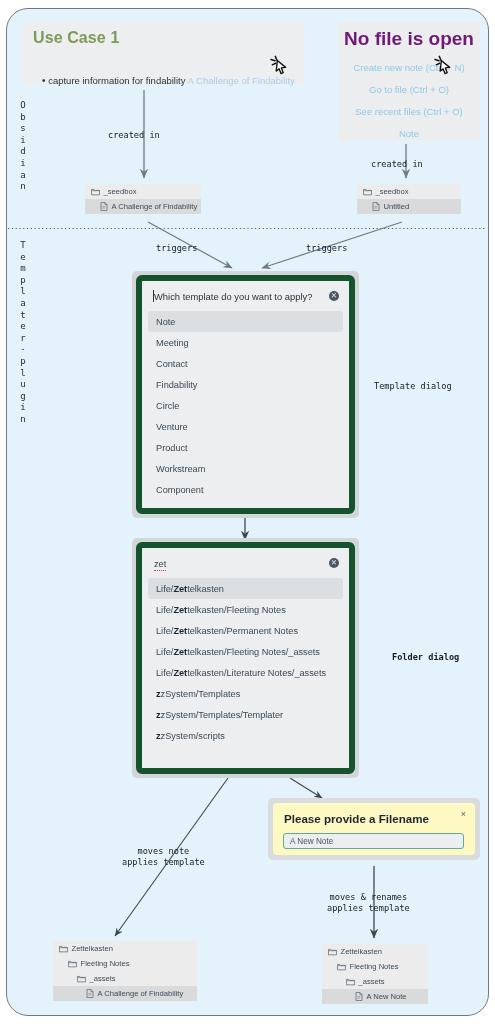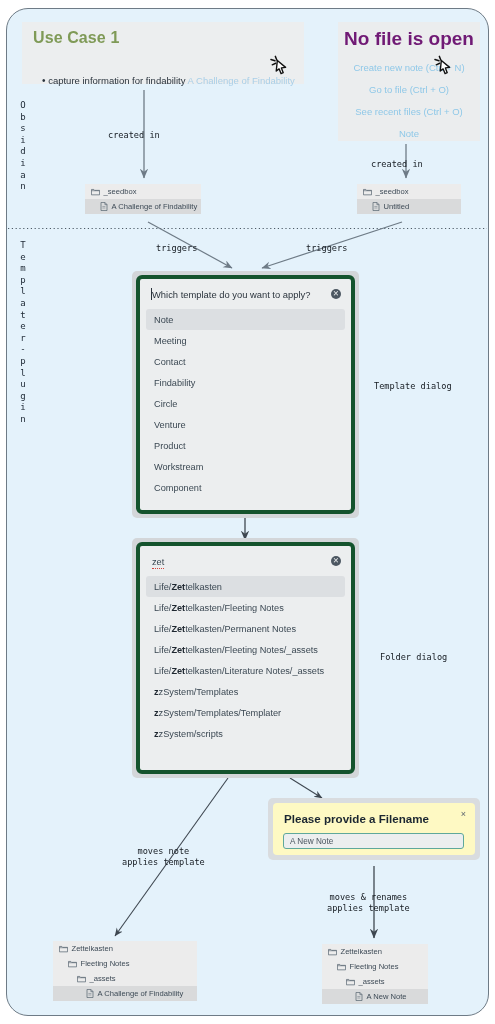--- a/index.html
+++ b/index.html
@@ -115,21 +115,21 @@
   
   .dlg-outer {
     position: absolute;
     background: #d3d6d9;
     border-radius: 5px;
     padding: 4px;
   }
   .dlg-inner {
     background: #eceeef;
     border-radius: 6px;
-    border: 4px solid #14532d;
+    border: 6px solid #14532d;
     overflow: hidden;
   }
   .dlg-prompt {
     position: relative;
     height: 30px;
     display: flex; align-items: center;
     padding: 0 10px 0 12px;
     font-size: 9.4px;
     color: #2b343d;
   }
@@ -470,21 +470,21 @@
           <div class="dlg-item"><span>Life/</span><b>Zet</b><span>telkasten/Fleeting Notes</span></div>
           <div class="dlg-item"><span>Life/</span><b>Zet</b><span>telkasten/Permanent Notes</span></div>
           <div class="dlg-item"><span>Life/</span><b>Zet</b><span>telkasten/Fleeting Notes/_assets</span></div>
           <div class="dlg-item"><span>Life/</span><b>Zet</b><span>telkasten/Literature Notes/_assets</span></div>
           <div class="dlg-item"><span></span><b>z</b><span>zSystem/Templates</span></div>
           <div class="dlg-item"><span></span><b>z</b><span>zSystem/Templates/Templater</span></div>
           <div class="dlg-item"><span></span><b>z</b><span>zSystem/scripts</span></div>
         </div>
     </div>
   </div>
-  <div class="side-note" style="left:380px; top:652px;">Folder dialog</div>
+  <div class="side-note" style="left:392px; top:652px;font-weight:bold;">Folder dialog</div>
 
   <div class="fn-outer">
     <div class="fn-inner">
       <div class="fn-title">Please provide a Filename</div>
       <div class="fn-close">×</div>
       <div class="fn-input">
         <span>A New Note</span>
       </div>
     </div>
   </div>

